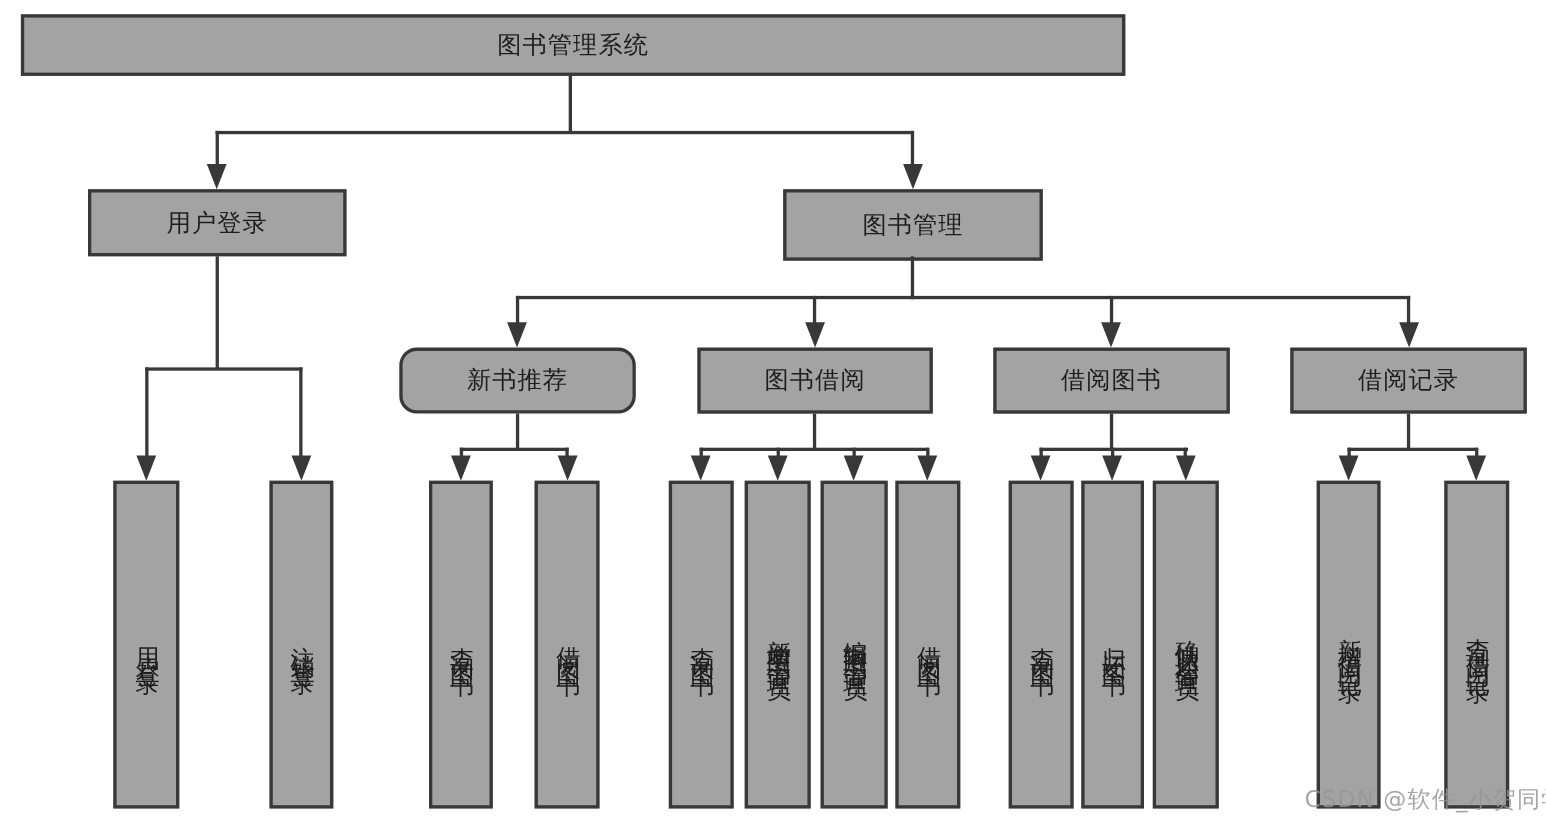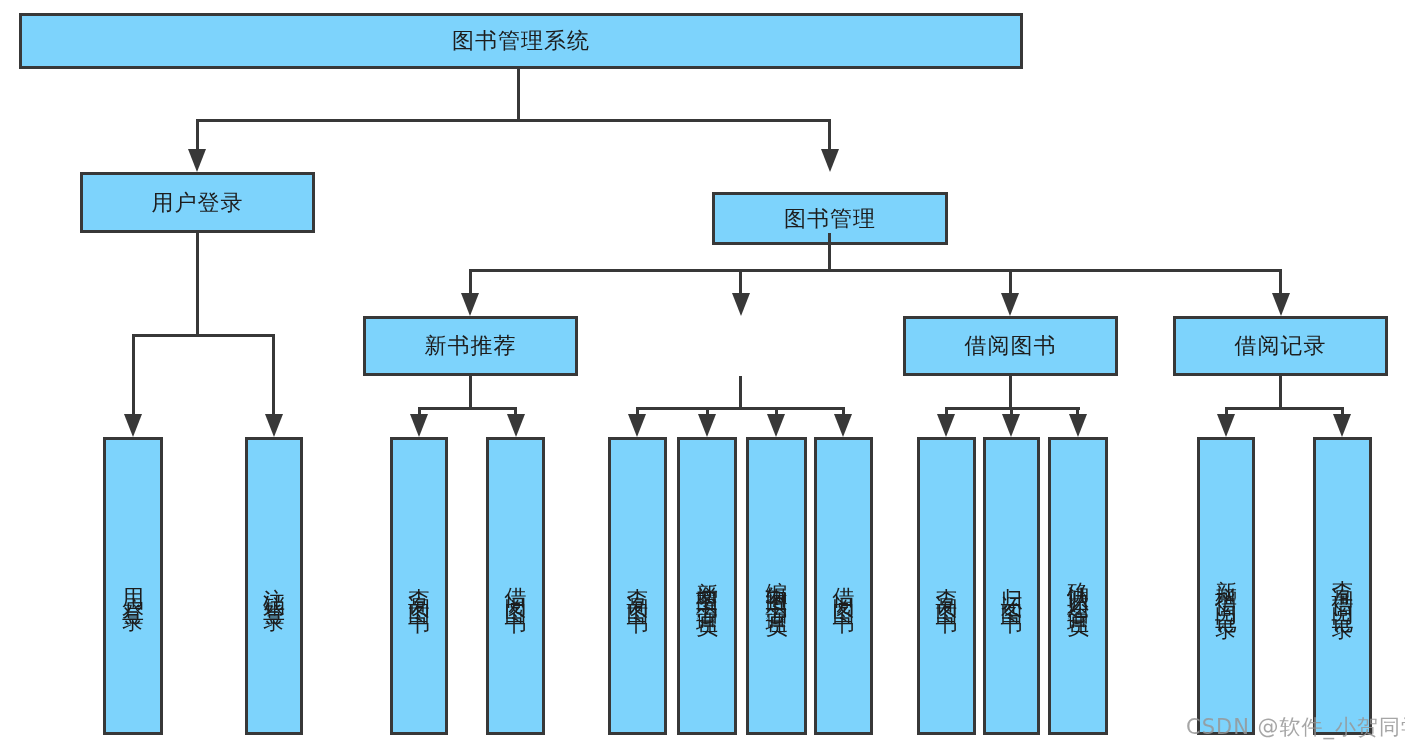--- a/index.html
+++ b/index.html
@@ -2,21 +2,21 @@
 <html><head>
 <meta charset="utf-8">
 <style>
   html,body{margin:0;padding:0;background:#ffffff;}
   .canvas{
     position:relative;width:1405px;height:747px;background:#ffffff;
     font-family:"DejaVu Sans","Liberation Sans",sans-serif;overflow:hidden;
   }
   .box{
     position:absolute;box-sizing:border-box;border:3px solid #383838;
-    background:#7dd3fc;display:flex;align-items:center;justify-content:center;
+    background:#a3a3a3;display:flex;align-items:center;justify-content:center;
   }
   .hlabel{font-size:22px;color:#1d1d1d;letter-spacing:1px;white-space:nowrap;}
   .vlabel{
     writing-mode:vertical-rl;text-orientation:mixed;font-size:22px;color:#1d1d1d;
     letter-spacing:8px;line-height:1.1;white-space:nowrap;
   }
   .vlabel.tight{letter-spacing:5px;}
   .hline{position:absolute;height:3px;background:#383838;}
   .vline{position:absolute;width:3px;background:#383838;}
   .arrow{
@@ -41,21 +41,21 @@
   <div class="vline" style="left:517px;top:69px;height:52px;"></div>
   <div class="hline" style="left:196px;top:119px;width:635px;"></div>
   <div class="vline" style="left:196px;top:119px;height:33px;"></div>
   <div class="arrow" style="left:188px;top:149px;"></div>
   <div class="vline" style="left:828px;top:119px;height:33px;"></div>
   <div class="arrow" style="left:821px;top:149px;"></div>
 
   <div class="box" style="left:80px;top:172px;width:235px;height:61px;">
     <span class="hlabel">用户登录</span>
   </div>
-  <div class="box" style="left:712px;top:172px;width:236px;height:53px;margin-top:20px;">
+  <div class="box" style="left:712px;top:172px;width:236px;height:65px;">
     <span class="hlabel">图书管理</span>
   </div>
 
   <div class="vline" style="left:196px;top:233px;height:103px;"></div>
   <div class="hline" style="left:132px;top:334px;width:143px;"></div>
   <div class="vline" style="left:132px;top:334px;height:82px;"></div>
   <div class="arrow" style="left:124px;top:414px;"></div>
   <div class="vline" style="left:272px;top:334px;height:82px;"></div>
   <div class="arrow" style="left:265px;top:414px;"></div>
 
@@ -63,22 +63,25 @@
   <div class="hline" style="left:469px;top:269px;width:813px;"></div>
   <div class="vline" style="left:469px;top:269px;height:27px;"></div>
   <div class="arrow" style="left:461px;top:293px;"></div>
   <div class="vline" style="left:739px;top:269px;height:27px;"></div>
   <div class="arrow" style="left:732px;top:293px;"></div>
   <div class="vline" style="left:1009px;top:269px;height:27px;"></div>
   <div class="arrow" style="left:1001px;top:293px;"></div>
   <div class="vline" style="left:1279px;top:269px;height:27px;"></div>
   <div class="arrow" style="left:1272px;top:293px;"></div>
 
-  <div class="box" style="left:363px;top:316px;width:215px;height:60px;">
+  <div class="box" style="left:363px;top:316px;width:215px;height:60px;border-radius:16px;">
     <span class="hlabel">新书推荐</span>
+  </div>
+  <div class="box" style="left:634px;top:316px;width:214px;height:60px;">
+    <span class="hlabel">图书借阅</span>
   </div>
   <div class="box" style="left:903px;top:316px;width:215px;height:60px;">
     <span class="hlabel">借阅图书</span>
   </div>
   <div class="box" style="left:1173px;top:316px;width:215px;height:60px;">
     <span class="hlabel">借阅记录</span>
   </div>
 
   <div class="vline" style="left:469px;top:376px;height:33px;"></div>
   <div class="hline" style="left:418px;top:407px;width:99px;"></div>

